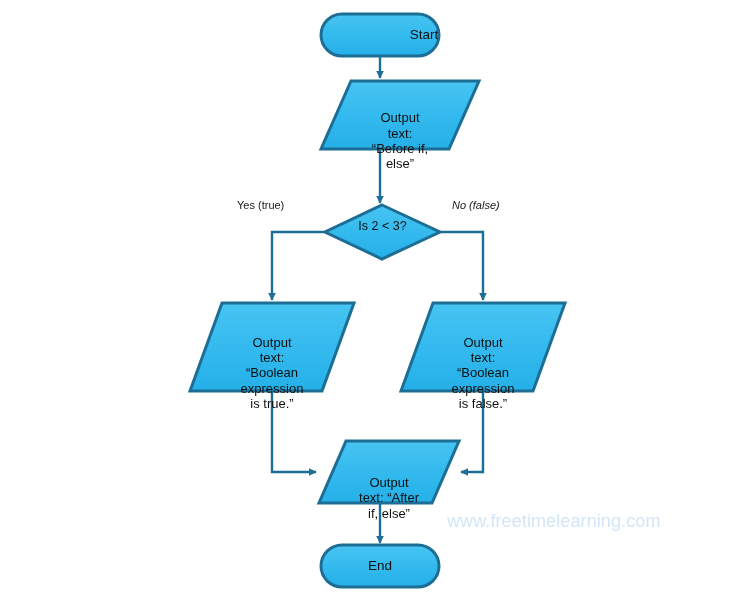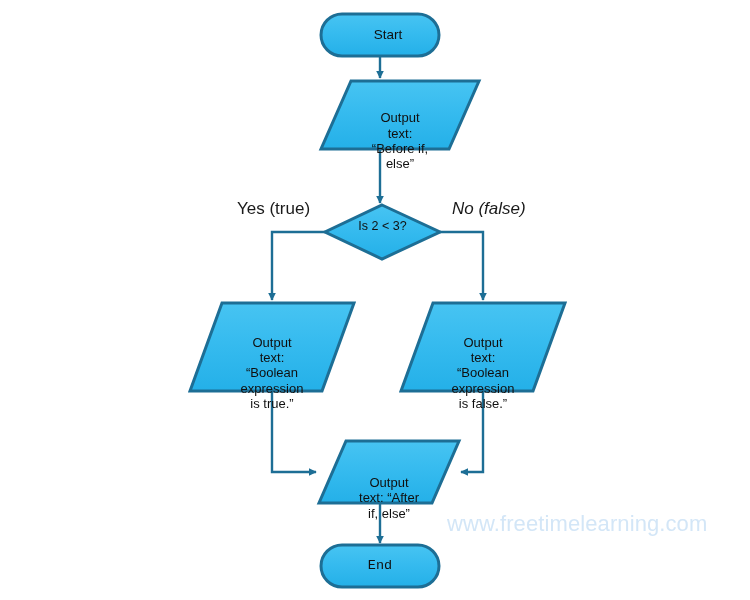--- a/index.html
+++ b/index.html
@@ -33,28 +33,28 @@
     line-height: 1.18;
     white-space: pre-line;
     pointer-events: none;
   }
   .terminal-label { font-size: 13.5px; }
   .io-label { font-size: 13px; margin-top: 26px; }
   .decision-label { font-size: 12.5px; }
   .edge-label {
     position: absolute;
     color: #1a1a1a;
-    font-size: 17px;
+    font-size: 11px;
     font-family: "Liberation Sans", sans-serif;
     white-space: nowrap;
   }
   .watermark {
     position: absolute;
     color: #d3e6f7;
-    font-size: 22px;
+    font-size: 18px;
     font-family: "Liberation Sans", sans-serif;
     letter-spacing: 0.1px;
     white-space: nowrap;
   }
 </style>
 </head>
 <body>
 
 <div id="canvas">
 
@@ -95,21 +95,21 @@
 
     <polygon points="222,303 354,303 322,391 190,391" fill="url(#shapeGrad)" stroke="#1d6e95" stroke-width="3"></polygon>
 
     <polygon points="433,303 565,303 533,391 401,391" fill="url(#shapeGrad)" stroke="#1d6e95" stroke-width="3"></polygon>
 
     <polygon points="346,441 459,441 432,503 319,503" fill="url(#shapeGrad)" stroke="#1d6e95" stroke-width="3"></polygon>
 
     <rect x="321" y="545" width="118" height="42" rx="21" ry="21" fill="url(#shapeGrad)" stroke="#1d6e95" stroke-width="3"></rect>
   </svg>
 
-  <div class="node-label terminal-label" style="left:321px; top:14px; width:134px; height:42px;">Start</div>
+  <div class="node-label terminal-label" style="left:321px; top:14px; width:134px; height:42px;padding-left:36px;">Start</div>
 
   <div class="node-label io-label" style="left:330px; top:81px; width:140px; height:68px;">Output
 text:
 “Before if,
 else”</div>
 
   <div class="node-label decision-label" style="left:325px; top:213px; width:115px; height:26px;">Is 2 &lt; 3?</div>
 
   <div class="node-label io-label" style="left:202px; top:303px; width:140px; height:88px;">Output
 text:
@@ -120,21 +120,21 @@
   <div class="node-label io-label" style="left:413px; top:303px; width:140px; height:88px;">Output
 text:
 “Boolean
 expression
 is false.”</div>
 
   <div class="node-label io-label" style="left:329px; top:441px; width:120px; height:62px;">Output
 text: “After
 if, else”</div>
 
-  <div class="node-label terminal-label" style="left:321px; top:545px; width:118px; height:42px;font-family:Liberation Mono, monospace;">End</div>
+  <div class="node-label terminal-label" style="left:321px; top:545px; width:118px; height:42px;">End</div>
 
   <div class="edge-label" style="left:237px; top:199px;">Yes (true)</div>
 
   <div class="edge-label" style="left:452px; top:199px;font-style:italic;">No (false)</div>
 
   <div class="watermark" style="left:447px; top:511px;">www.freetimelearning.com</div>
 
 </div>
 
 </body></html>

